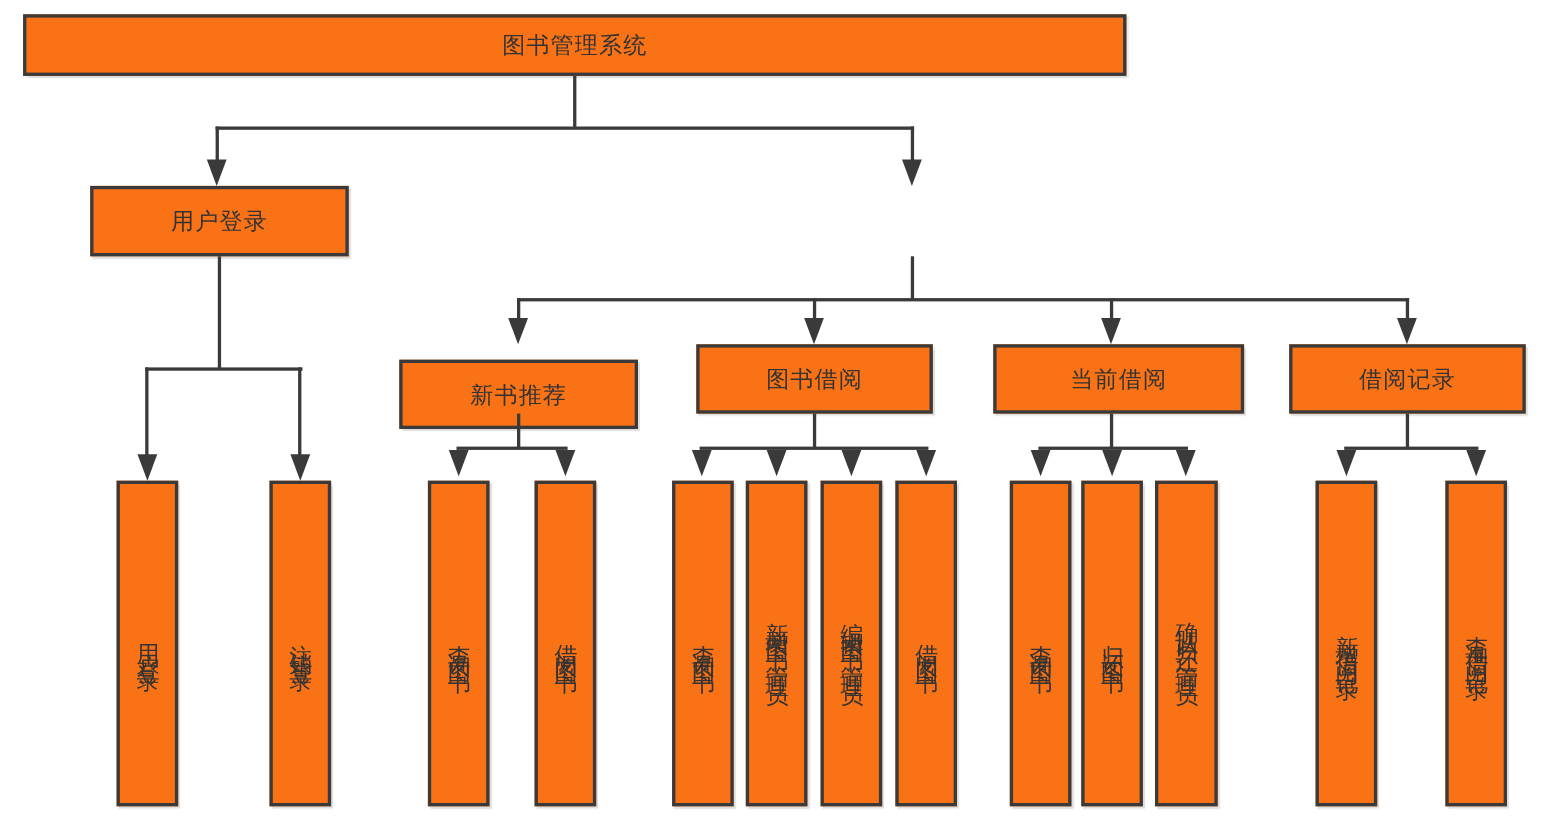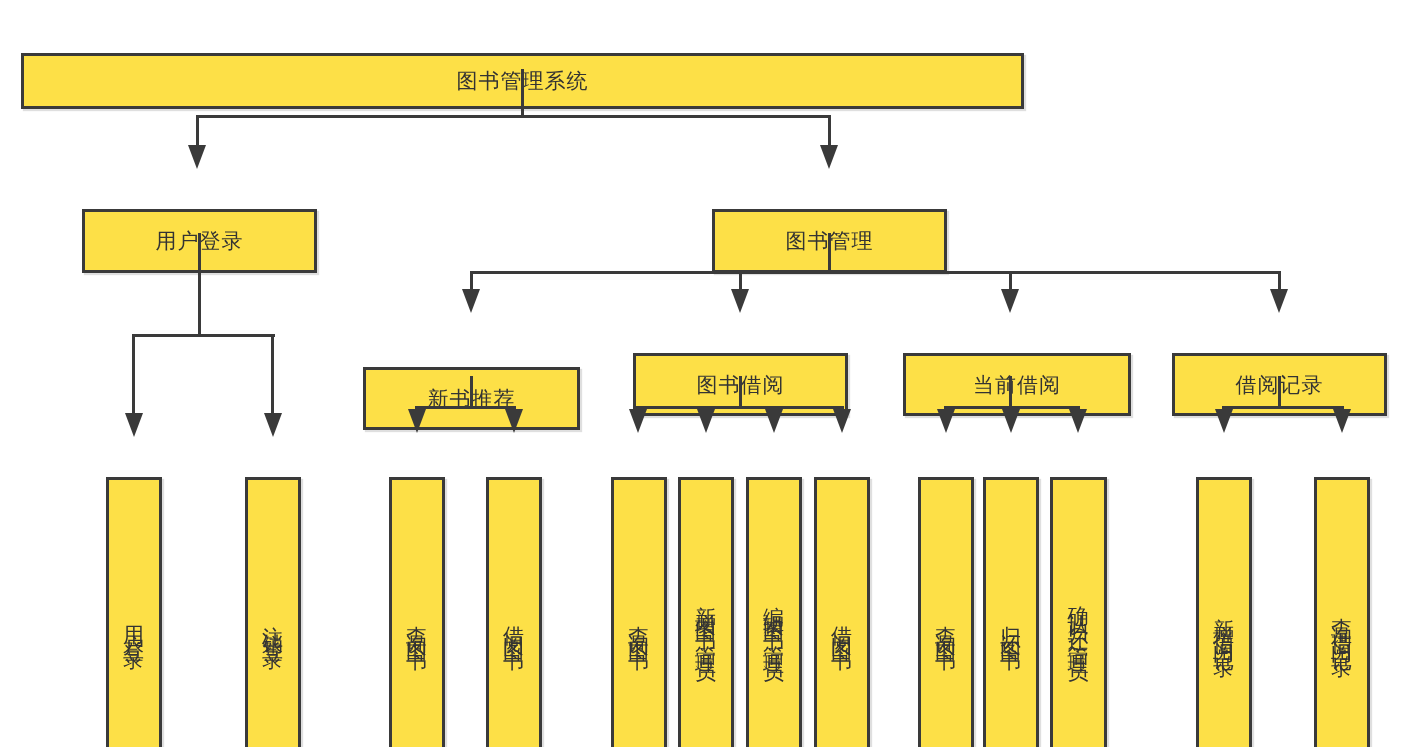--- a/index.html
+++ b/index.html
@@ -8,26 +8,25 @@
     --bg:#ffffff;
     --wm:#c3c3c3;
   }
   html,body{margin:0;padding:0;background:#fff;}
   body{font-family:"Liberation Sans","DejaVu Sans",sans-serif;}
   #canvas{
     position:relative;width:1405px;height:747px;background:var(--bg);
     overflow:hidden;
   }
   .box{
-    position:absolute;box-sizing:border-box;background:#fde047;
+    position:absolute;box-sizing:border-box;background:#f97316;
     border:3px solid var(--line);
     display:flex;align-items:center;justify-content:center;
     color:var(--text);
     box-shadow:2px 2px 1px rgba(80,80,80,0.18);
-    margin-top:40px;
   }
   .hlabel{font-size:21px;letter-spacing:1px;white-space:nowrap;}
   .vleaf .vtext{
     writing-mode:vertical-lr;text-orientation:mixed;
     font-size:21px;letter-spacing:8px;line-height:1;
     color:var(--text);white-space:nowrap;
   }
   .ln{position:absolute;background:var(--line);}
   .arr{
     position:absolute;width:0;height:0;
@@ -50,23 +49,20 @@
 
   <div class="ln" style="left:521px;top:69px;width:3px;height:48px;"></div>
   <div class="ln" style="left:196px;top:115px;width:635px;height:3px;"></div>
   <div class="ln" style="left:196px;top:115px;width:3px;height:32px;"></div>
   <div class="arr" style="left:188px;top:145px;"></div>
   <div class="ln" style="left:828px;top:115px;width:3px;height:32px;"></div>
   <div class="arr" style="left:820px;top:145px;"></div>
 
   <div class="box" style="left:82px;top:169px;width:235px;height:64px;">
     <span class="hlabel">用户登录</span>
-  </div>
-  <div class="box" style="left:712px;top:169px;width:235px;height:64px;">
-    <span class="hlabel">图书管理</span>
   </div>
 
   <div class="ln" style="left:198px;top:233px;width:3px;height:103px;"></div>
   <div class="ln" style="left:132px;top:334px;width:143px;height:3px;"></div>
   <div class="ln" style="left:132px;top:334px;width:3px;height:81px;"></div>
   <div class="arr" style="left:125px;top:413px;"></div>
   <div class="ln" style="left:271px;top:334px;width:3px;height:81px;"></div>
   <div class="arr" style="left:264px;top:413px;"></div>
 
   <div class="ln" style="left:828px;top:233px;width:3px;height:40px;"></div>

